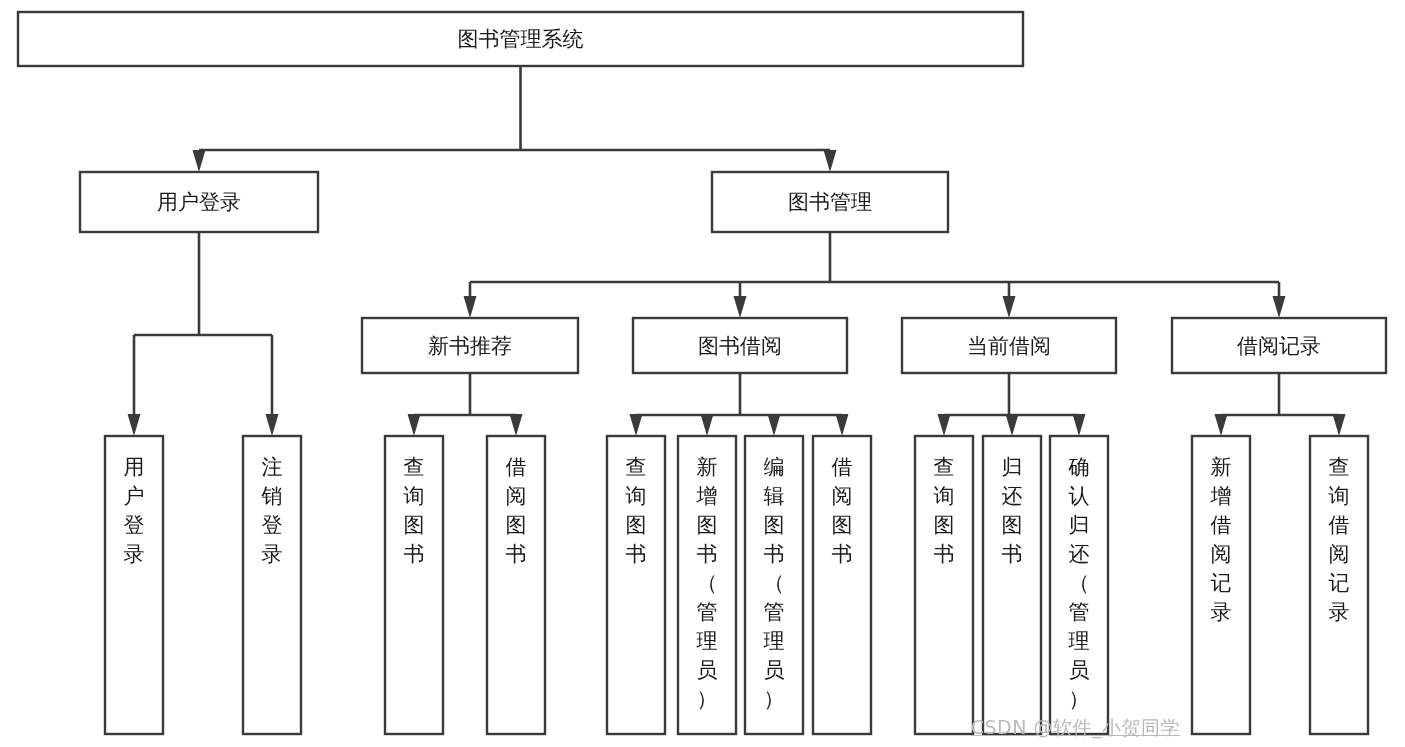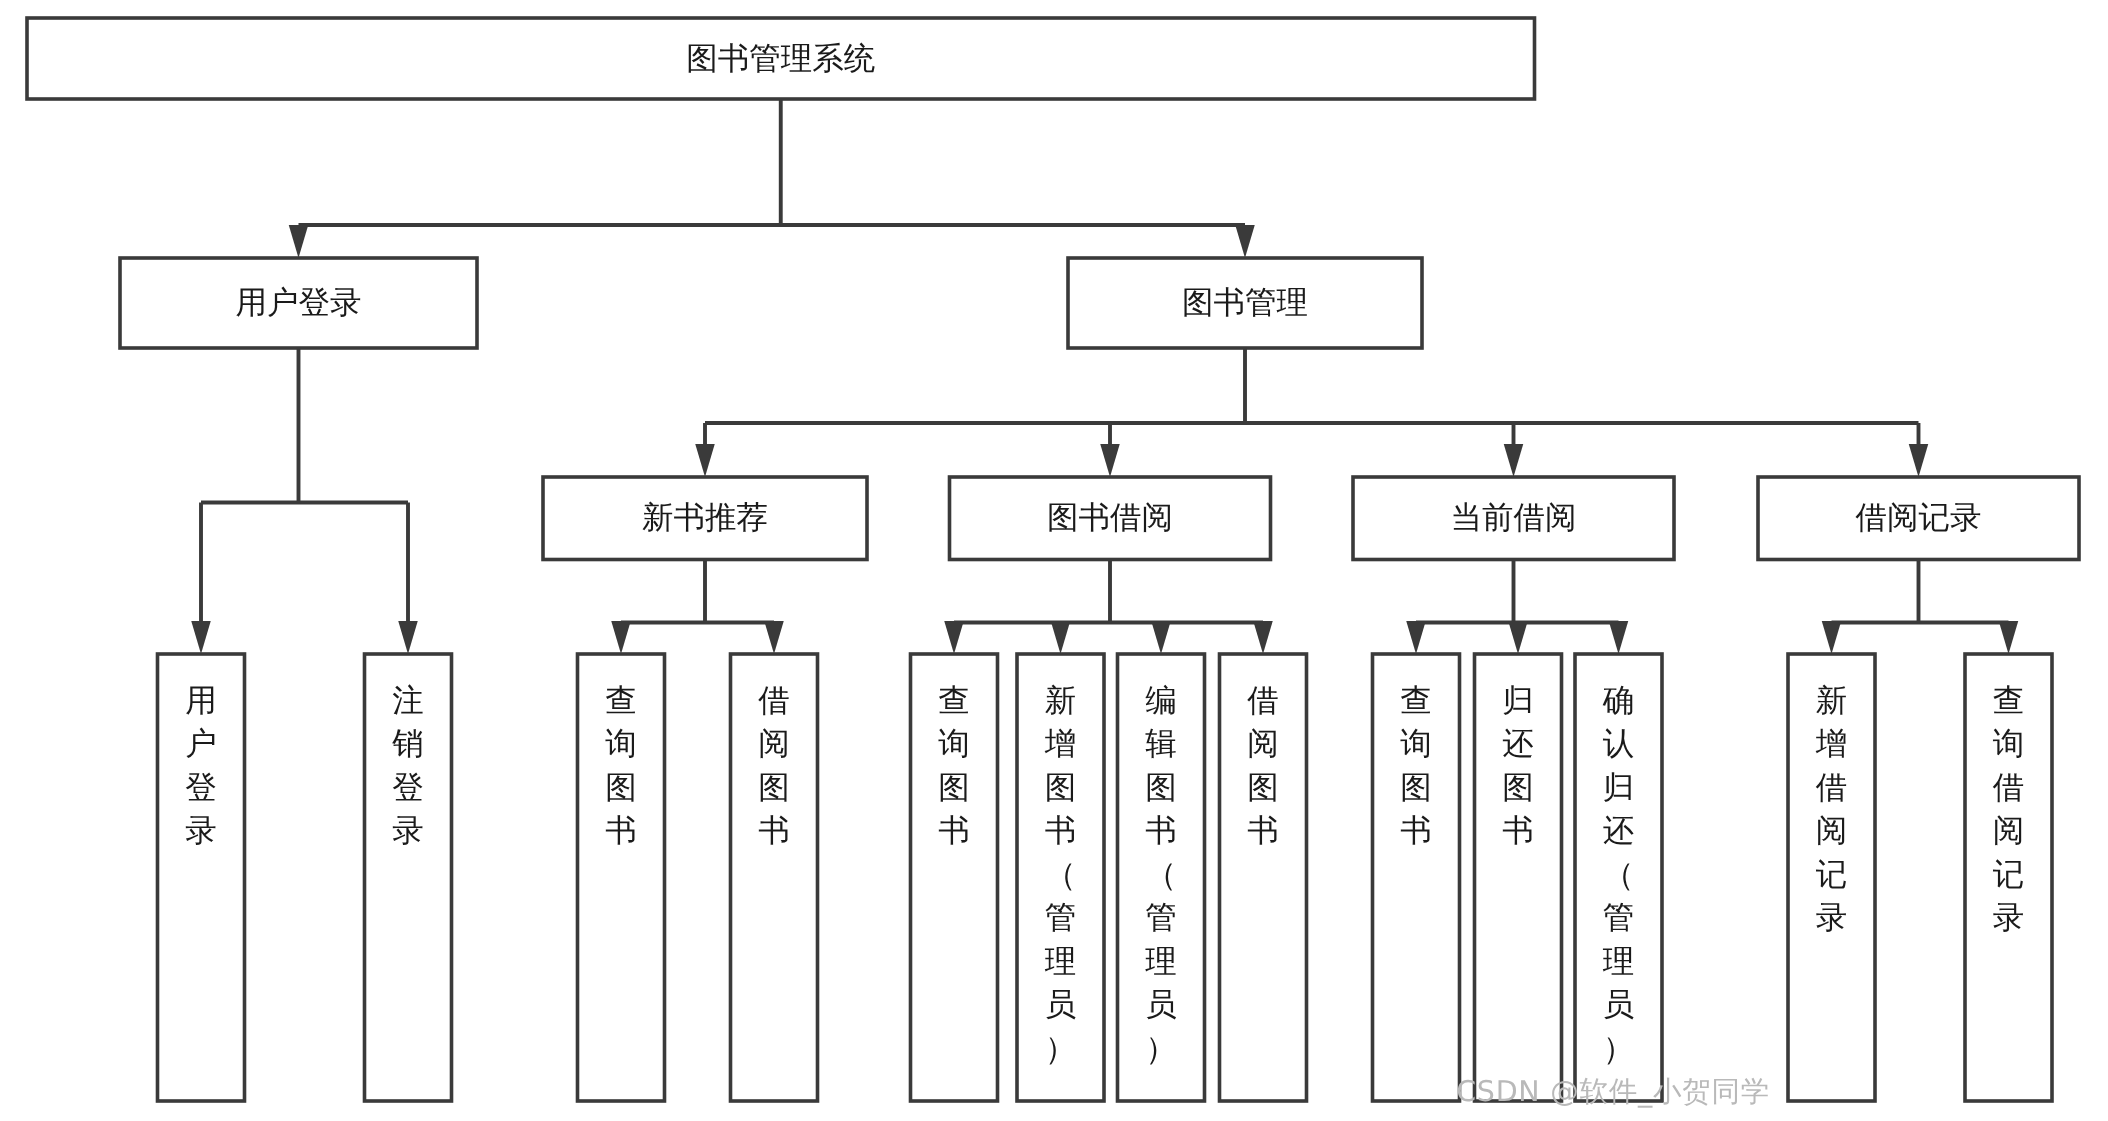--- a/index.html
+++ b/index.html
@@ -60,20 +60,21 @@
   .watermark-text {
     position: absolute;
     right: 8px;
     bottom: 6px;
     font-family: "DejaVu Sans", "Liberation Sans", sans-serif;
     font-size: 19px;
     color: #b9b9b9;
     letter-spacing: 0.5px;
     white-space: nowrap;
     user-select: none;
+    text-decoration: underline;
   }
 </style>
 </head>
 <body>
 
 <div id="diagram-root">
 
   <svg class="diagram-canvas" viewBox="0 0 1405 747" xmlns="http://www.w3.org/2000/svg">
     <g id="edges-layer">
         <path d="M 520.5 66 L 520.5 150" class="connector"></path>

